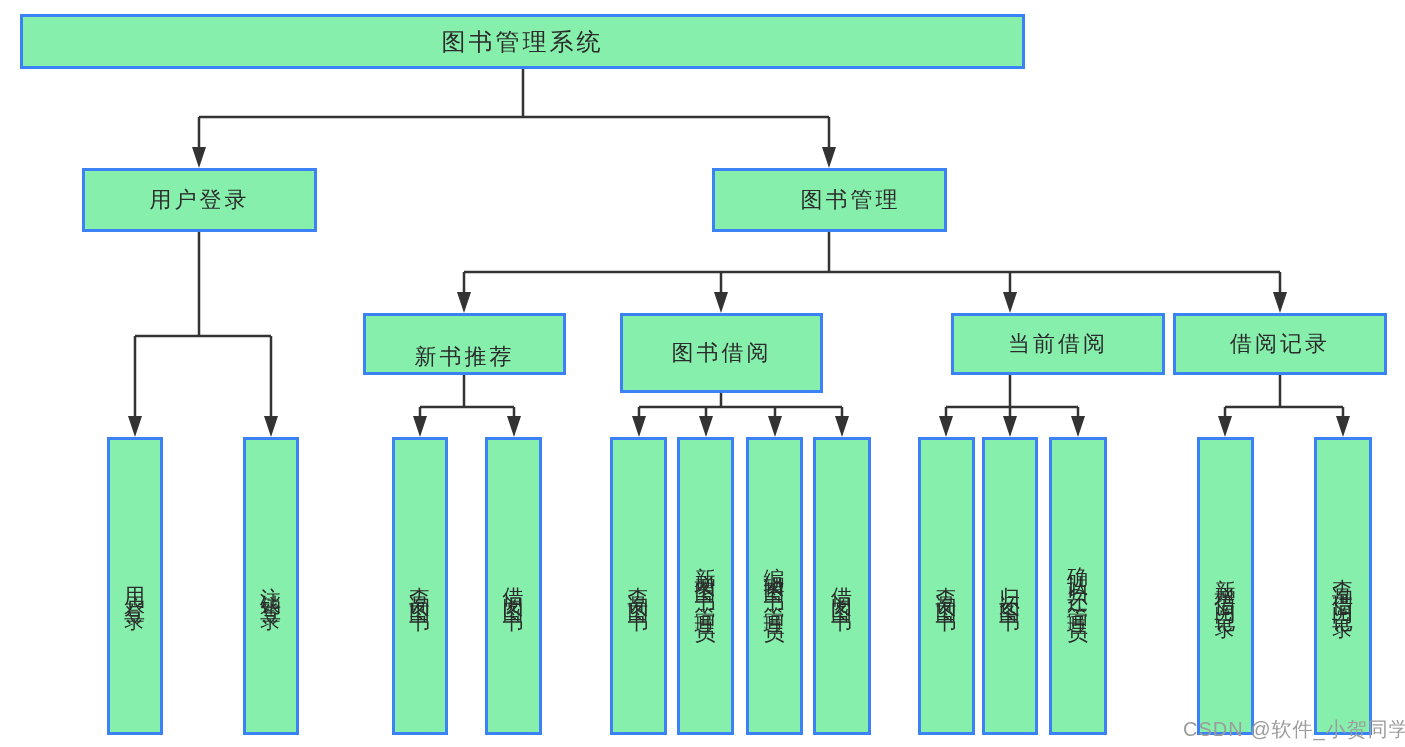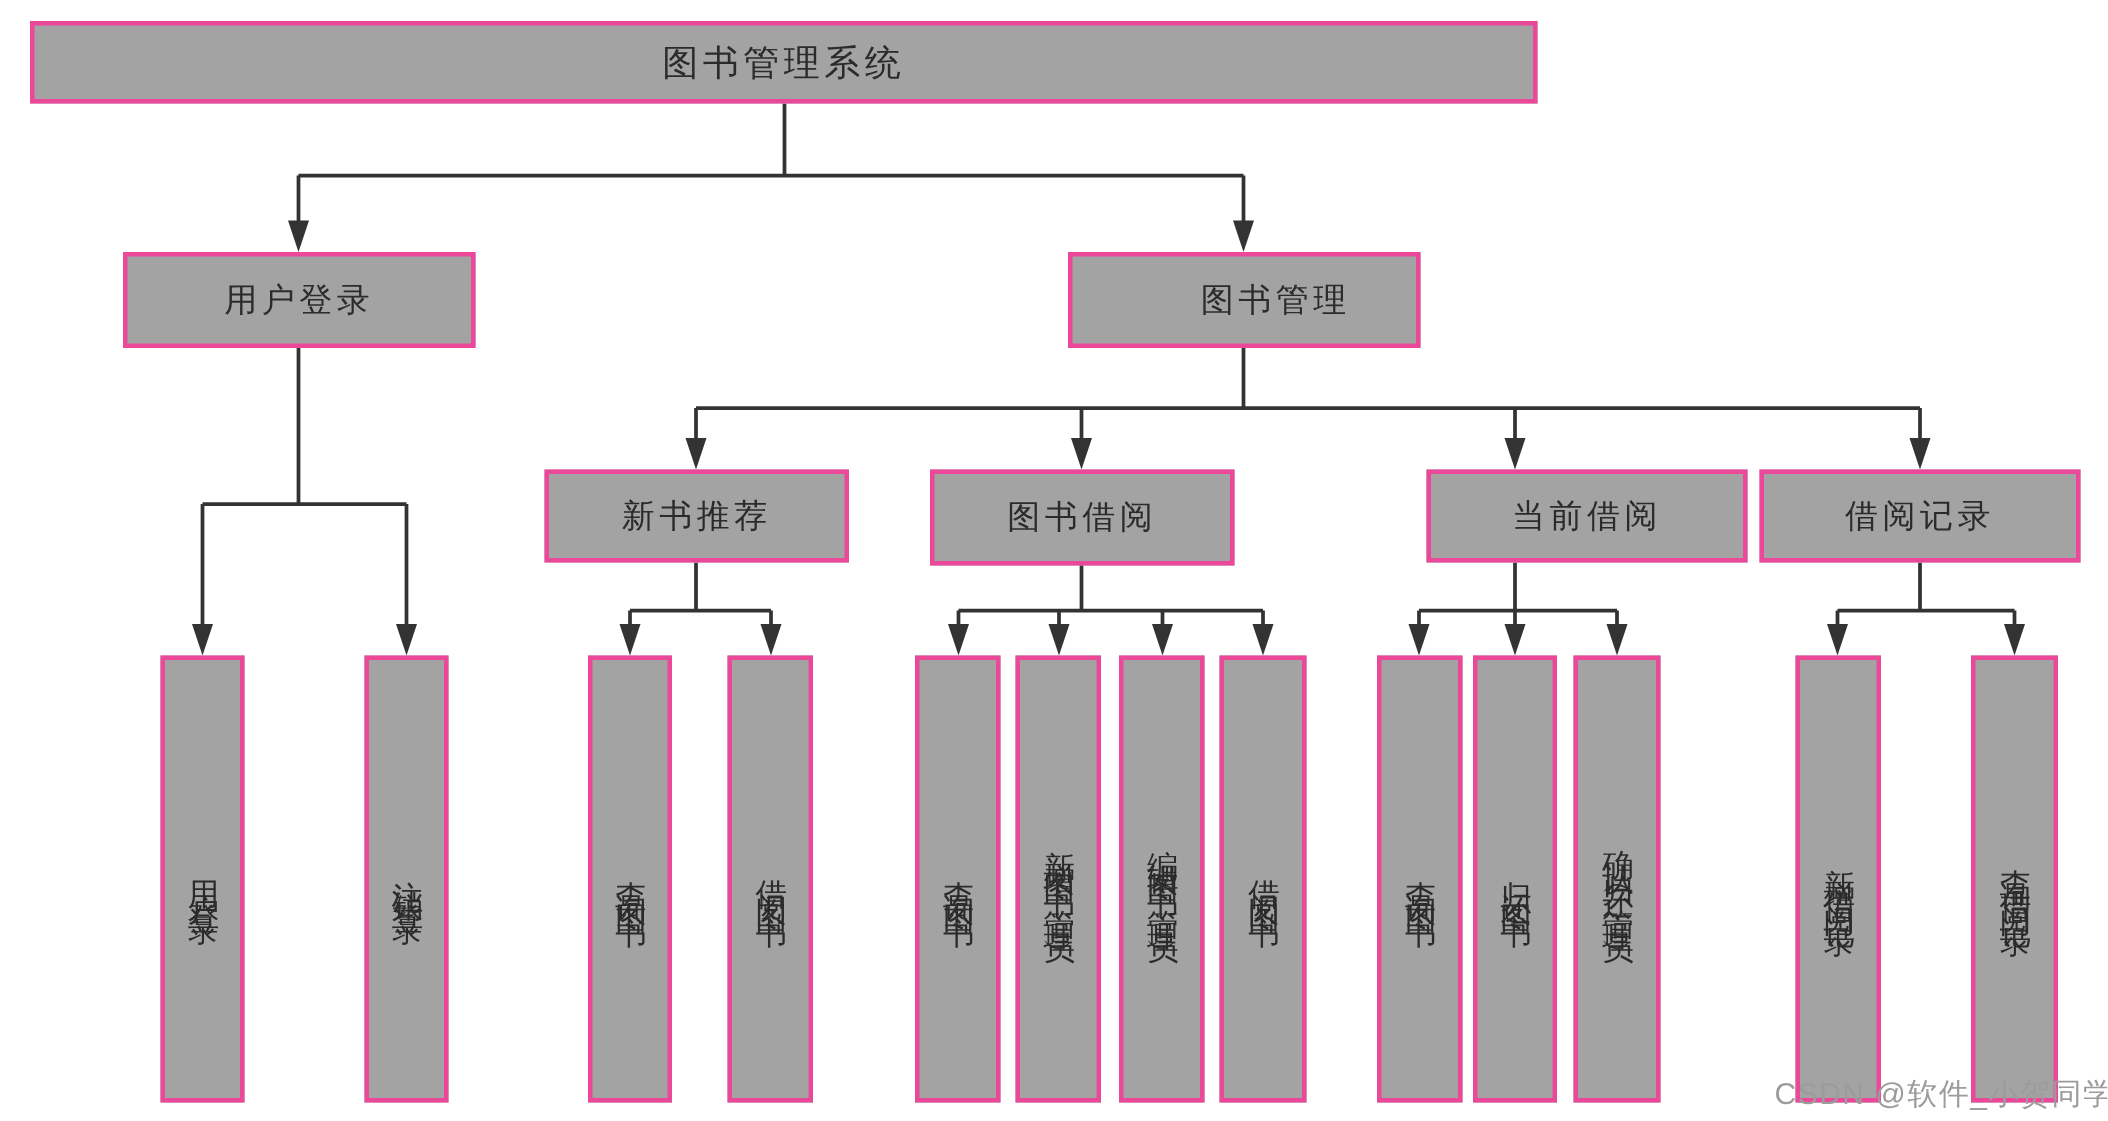--- a/index.html
+++ b/index.html
@@ -17,22 +17,22 @@
   }
   #connectors {
     position: absolute;
     left: 0;
     top: 0;
     z-index: 1;
   }
   .node {
     position: absolute;
     box-sizing: border-box;
-    background: #a3a3a3;
-    border: 3px solid #ec4899;
+    background: #86efac;
+    border: 3px solid #3b82f6;
     display: flex;
     align-items: center;
     justify-content: center;
     color: #2b2b2b;
     z-index: 2;
   }
   .hnode span {
     font-size: 22px;
     letter-spacing: 3px;
     white-space: nowrap;
@@ -137,24 +137,24 @@
     <span>图书管理系统</span>
   </div>
 
   <div class="node hnode" style="left:82px; top:168px; width:235px; height:64px;">
     <span>用户登录</span>
   </div>
   <div class="node hnode" style="left:712px; top:168px; width:235px; height:64px;padding-left:42px;">
     <span>图书管理</span>
   </div>
 
-  <div class="node hnode" style="left:363px; top:313px; width:203px; height:62px;">
+  <div class="node hnode" style="left:363px; top:313px; width:203px; height:62px;align-items:flex-end;">
     <span>新书推荐</span>
   </div>
-  <div class="node hnode" style="left:620px; top:313px; width:203px; height:64px;">
+  <div class="node hnode" style="left:620px; top:313px; width:203px; height:80px;">
     <span>图书借阅</span>
   </div>
   <div class="node hnode" style="left:903px; top:313px; width:214px; height:62px;margin-left:48px;">
     <span>当前借阅</span>
   </div>
   <div class="node hnode" style="left:1173px; top:313px; width:214px; height:62px;">
     <span>借阅记录</span>
   </div>
 
   <div class="node vnode" style="left:107px; top:437px; width:56px; height:298px;">

